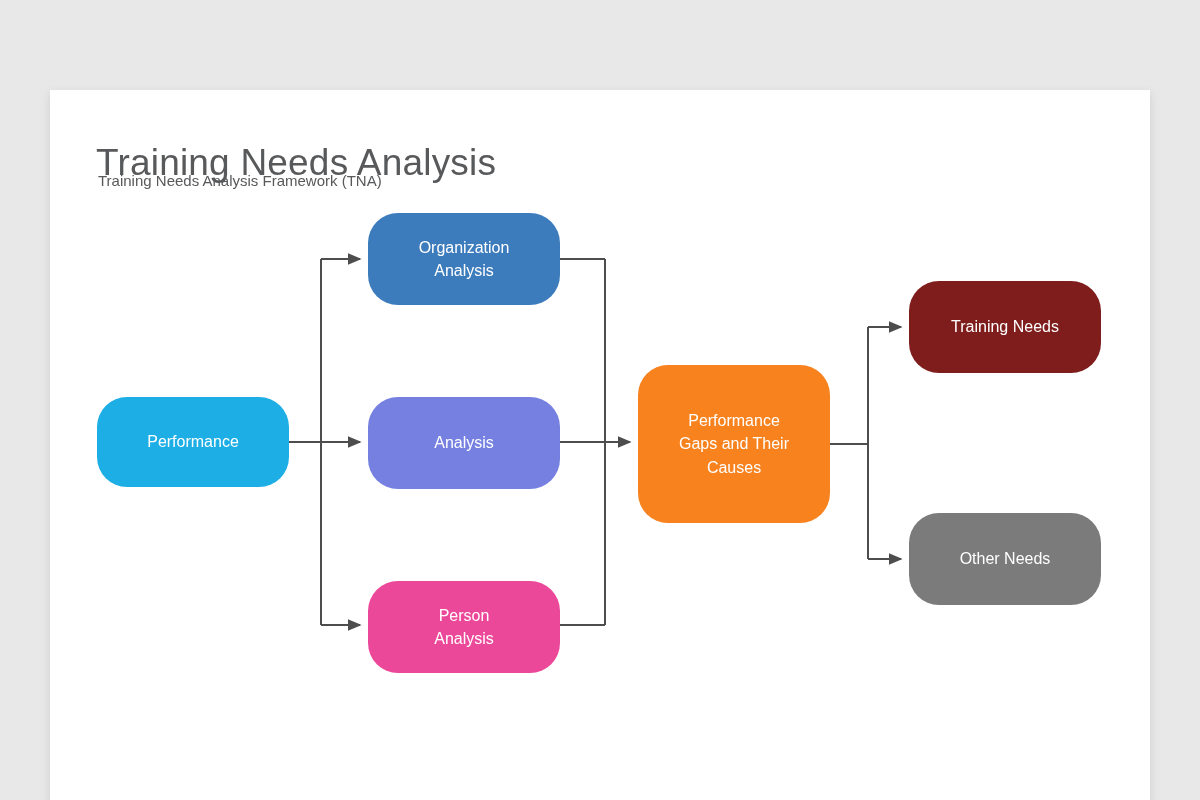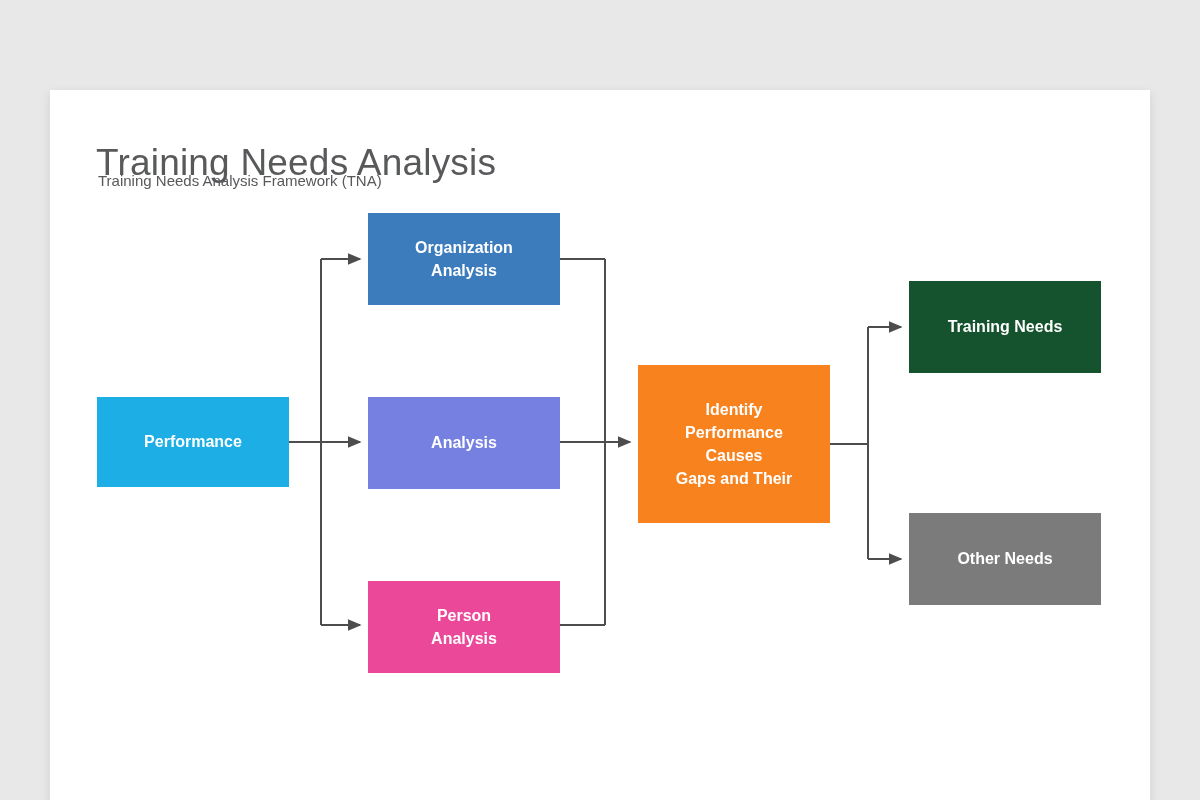--- a/index.html
+++ b/index.html
@@ -48,36 +48,37 @@
     width: 1100px;
     height: 620px;
   }
   .node {
     position: absolute;
     display: flex;
     align-items: center;
     justify-content: center;
     text-align: center;
     color: #ffffff;
-    font-weight: bold;
+    font-weight: normal;
     font-size: 16px;
     line-height: 1.45;
     box-sizing: border-box;
     padding: 20px 8px;
+    border-radius: 30px;
   }
   .node span {
     display: block;
     width: 100%;
   }
   #node-performance-gaps { left: 47px;  top: 307px; width: 192px; height: 90px;  background: #1caee4; }
   #node-organization     { left: 318px; top: 123px; width: 192px; height: 92px;  background: #3d7cbc; }
   #node-operational      { left: 318px; top: 307px; width: 192px; height: 92px;  background: #7580e0; }
   #node-person           { left: 318px; top: 491px; width: 192px; height: 92px;  background: #ec4899; }
   #node-identify         { left: 588px; top: 275px; width: 192px; height: 158px; background: #f7821e; }
-  #node-training-needs   { left: 859px; top: 191px; width: 192px; height: 92px;  background: #14532d; }
+  #node-training-needs   { left: 859px; top: 191px; width: 192px; height: 92px;  background: #7f1d1d; }
   #node-other-needs      { left: 859px; top: 423px; width: 192px; height: 92px;  background: #7b7b7b; align-items: center; }
 
   #connectors {
     position: absolute;
     left: 0;
     top: 0;
     width: 1100px;
     height: 620px;
     pointer-events: none;
   }
@@ -146,24 +147,23 @@
 
     <div class="node" id="node-person">
       <span>
         <span>Person</span>
         <span>Analysis</span>
       </span>
     </div>
 
     <div class="node" id="node-identify">
       <span>
-        <span>Identify</span>
         <span>Performance</span>
+        <span>Gaps and Their</span>
         <span>Causes</span>
-        <span>Gaps and Their</span>
       </span>
     </div>
 
     <div class="node" id="node-training-needs">
       <span>Training Needs</span>
     </div>
 
     <div class="node" id="node-other-needs">
       <span>Other Needs</span>
     </div>

